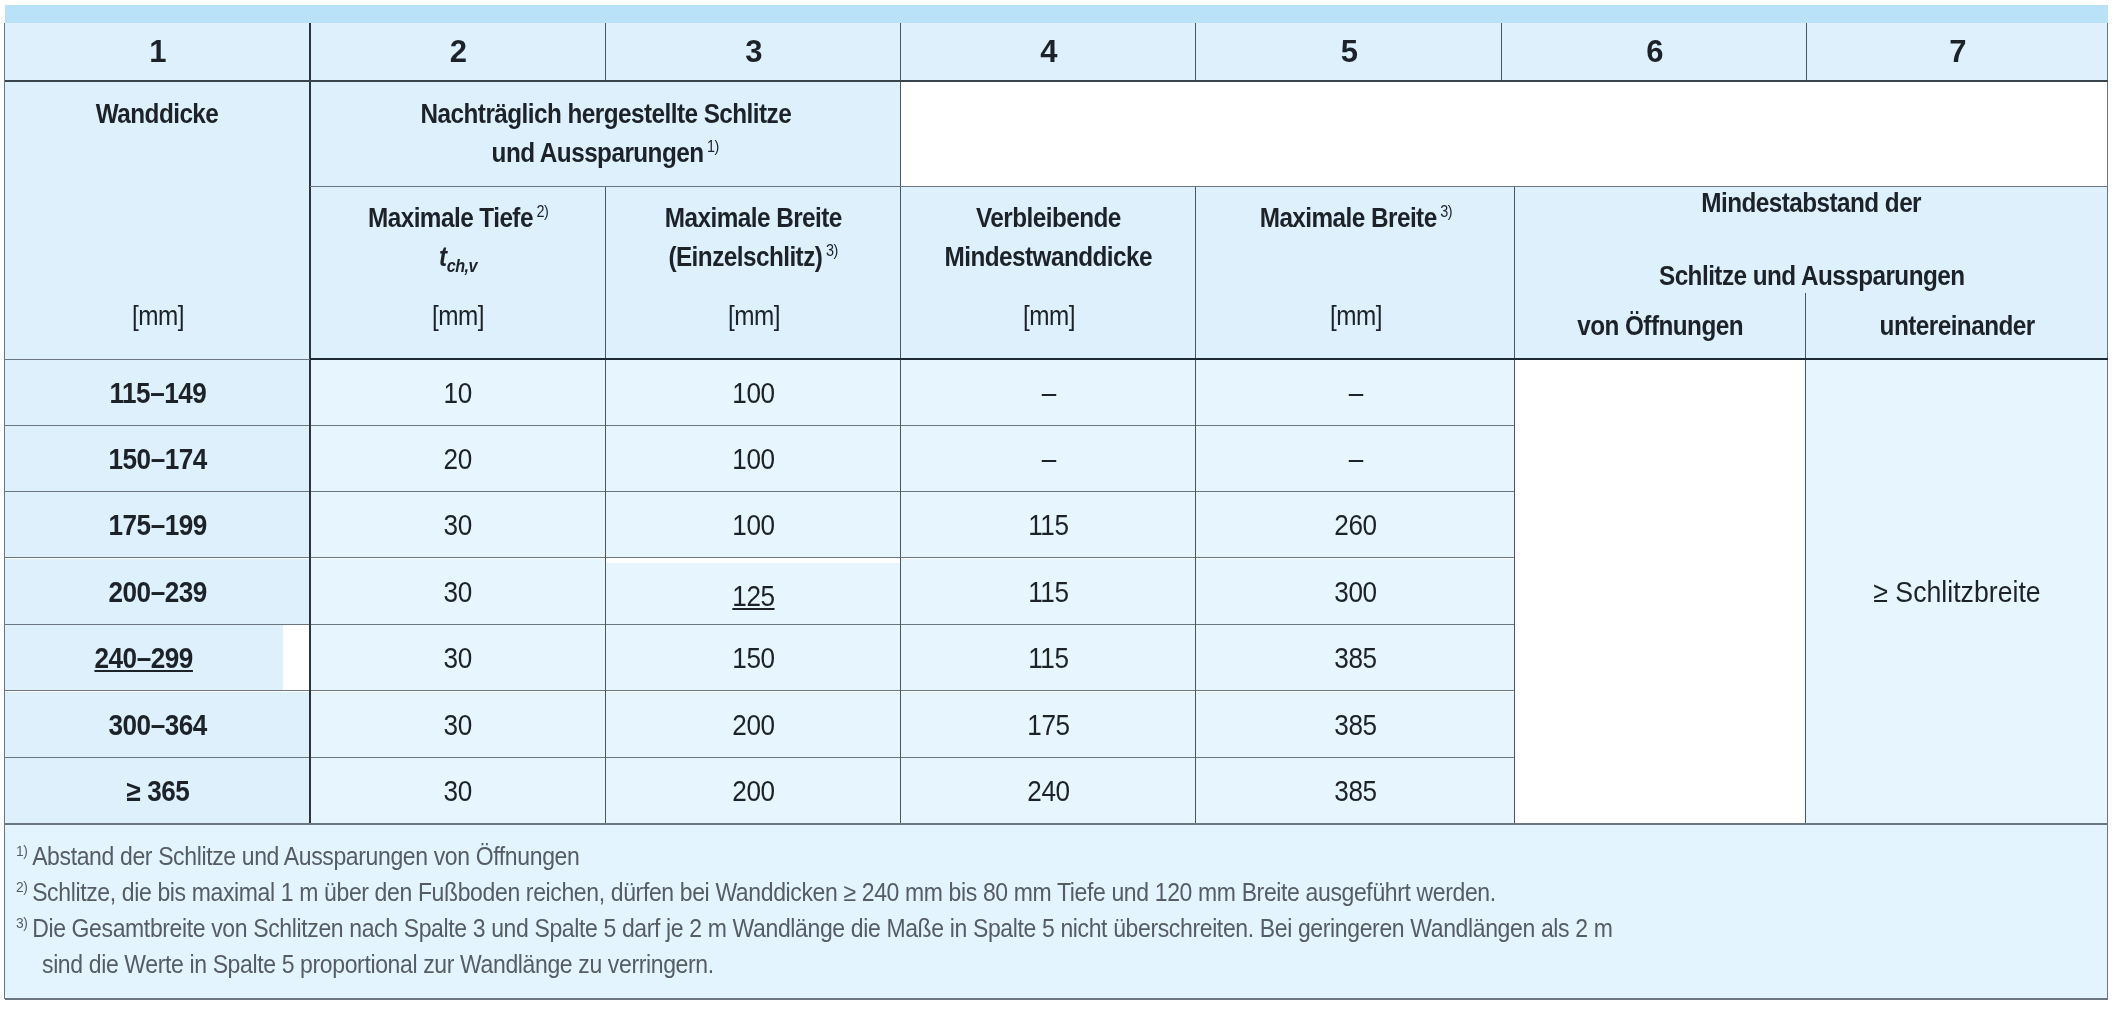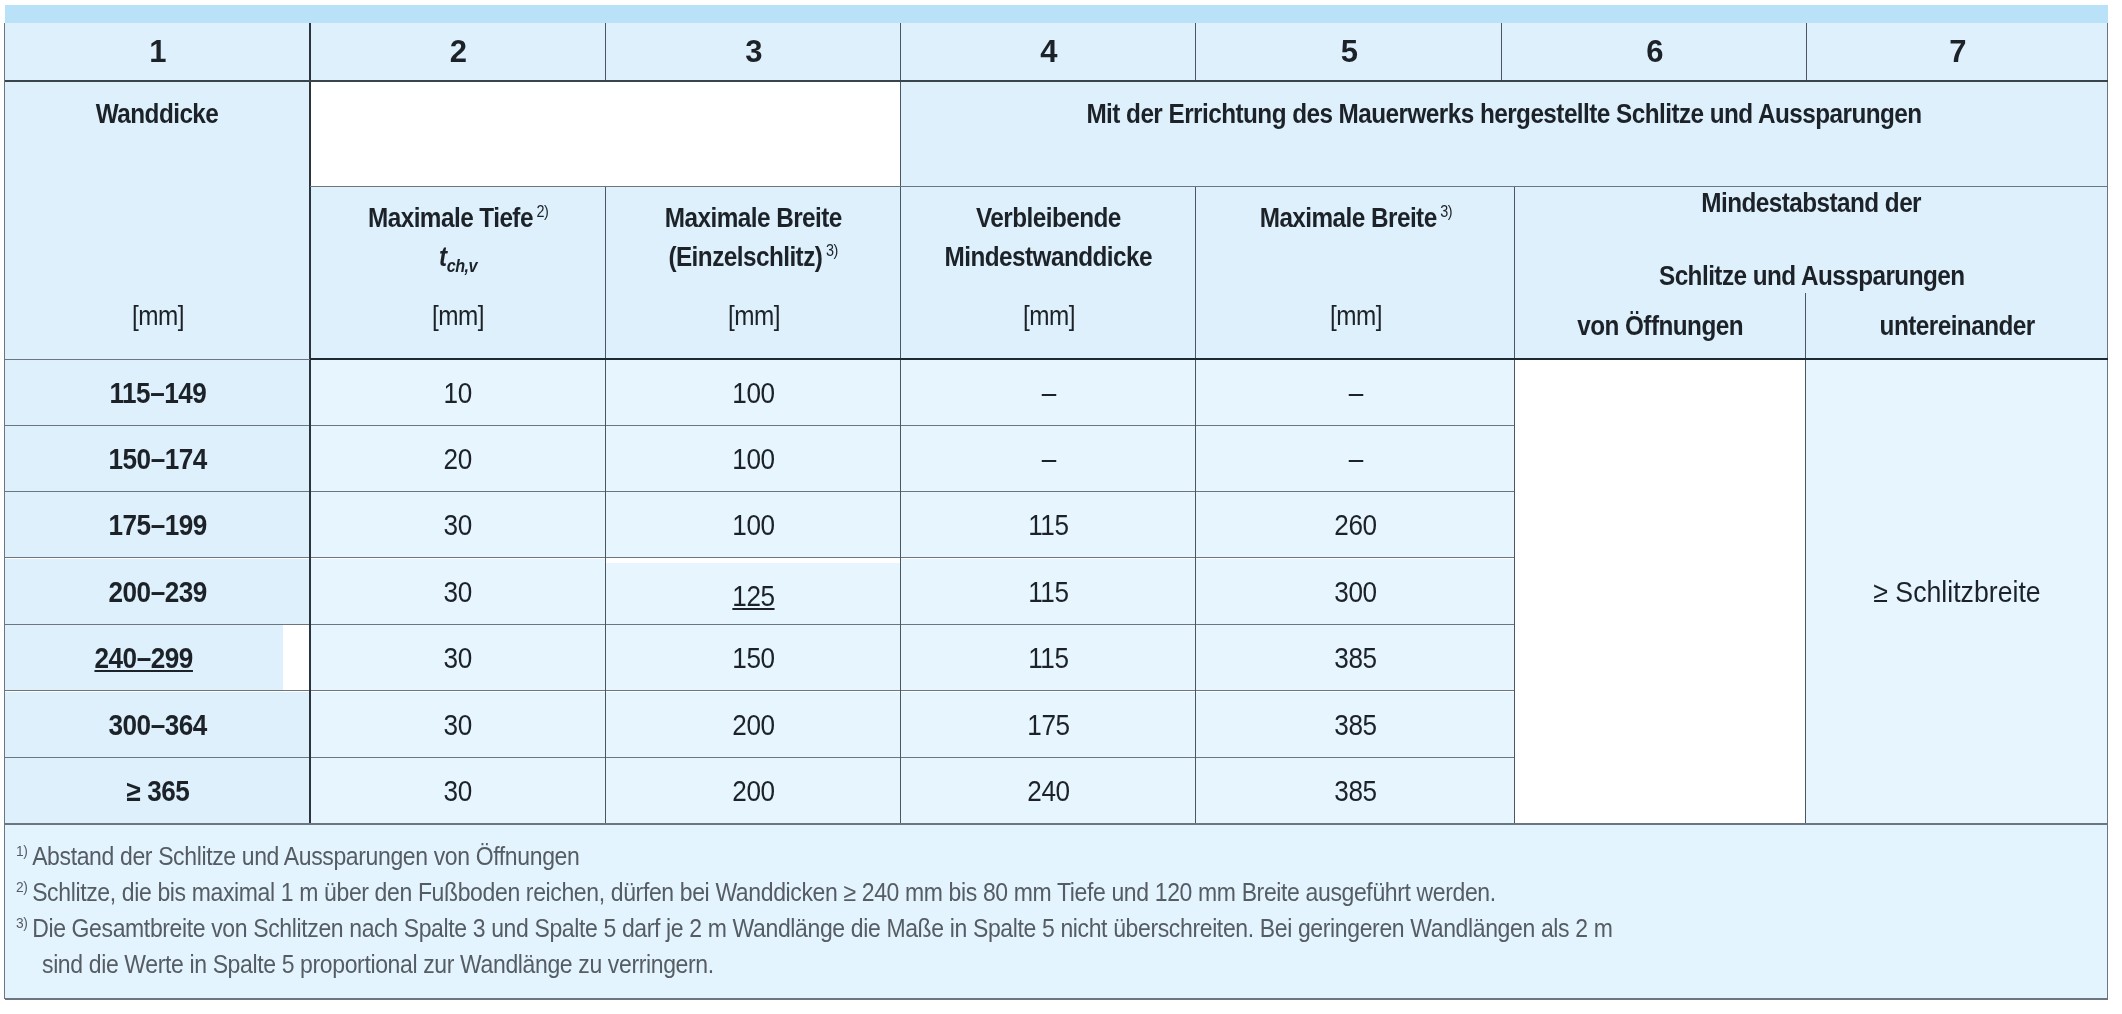--- a/index.html
+++ b/index.html
@@ -56,24 +56,25 @@
     </div>
   <div class="cell" style="left:1807px;top:23px;width:301px;height:58px;">
       <span class="hnum">7</span>
     </div>
 
   <div class="cell" style="left:5px;top:81px;width:305px;height:278px;justify-content:flex-start;">
     <span class="hdr" style="margin-top:14px;">Wanddicke</span>
     <span class="unit" style="position:absolute;top:220px;">[mm]</span>
   </div>
 
-
-  <div class="cell" style="left:901px;top:81px;width:1207px;height:106px;justify-content:flex-start;">
-    <span class="hdr" style="margin-top:14px;">Mit der Errichtung des Mauerwerks hergestellte Schlitze und Aussparungen</span>
-  </div>
+  <div class="cell" style="left:310px;top:81px;width:591px;height:106px;">
+    <span class="hdr">Nachträglich hergestellte Schlitze</span>
+    <span class="hdr"><span>und Aussparungen</span><span class="sup">1)</span></span>
+  </div>
+
 
   <div class="cell" style="left:310px;top:187px;width:296px;height:172px;justify-content:flex-start;">
     <span class="hdr" style="margin-top:12px;"><span>Maximale Tiefe</span><span class="sup">2)</span></span>
     <span class="hdr italic"><span>t</span><sub style="font-size:18px;">ch,v</sub></span>
     <span class="unit" style="position:absolute;top:114px;">[mm]</span>
   </div>
 
   <div class="cell" style="left:606px;top:187px;width:295px;height:172px;justify-content:flex-start;">
     <span class="hdr" style="margin-top:12px;">Maximale Breite</span>
     <span class="hdr"><span style="font-weight:bold;">(Einzelschlitz)</span><span class="sup">3)</span></span>

